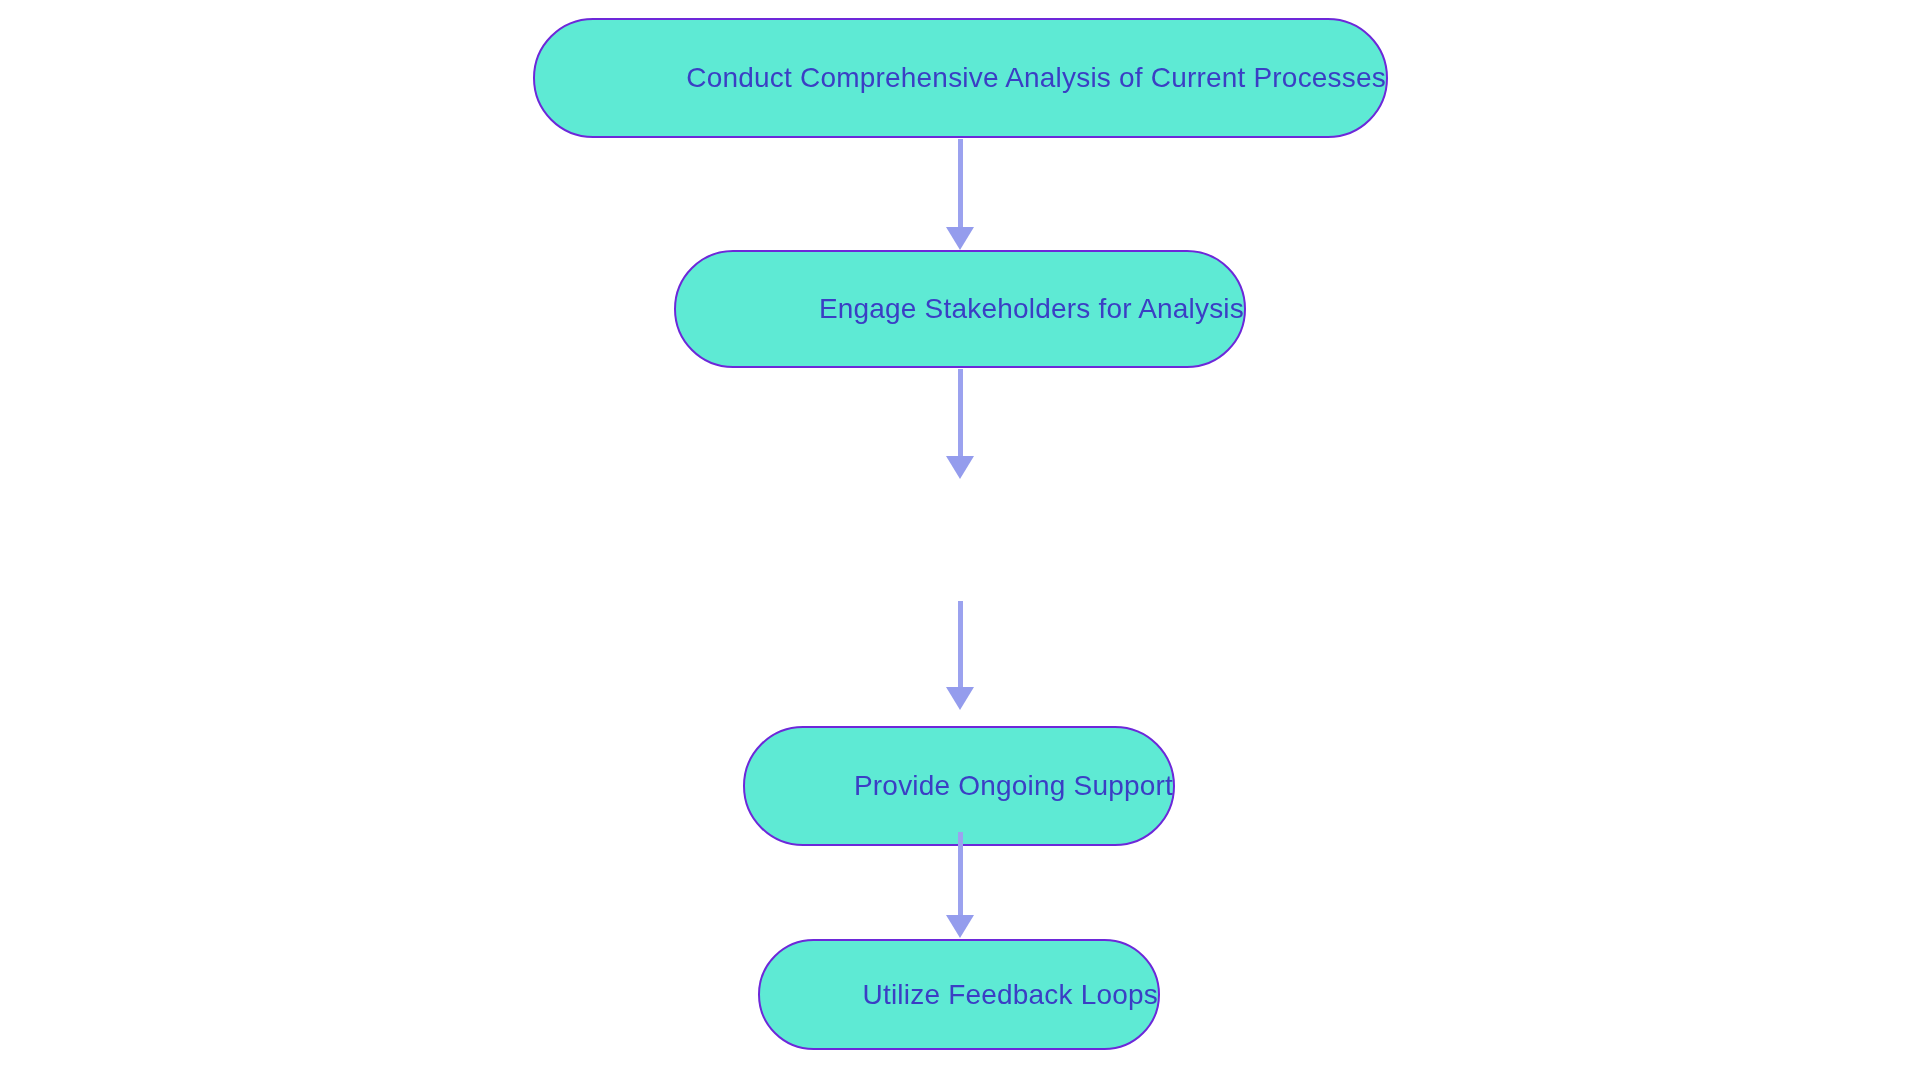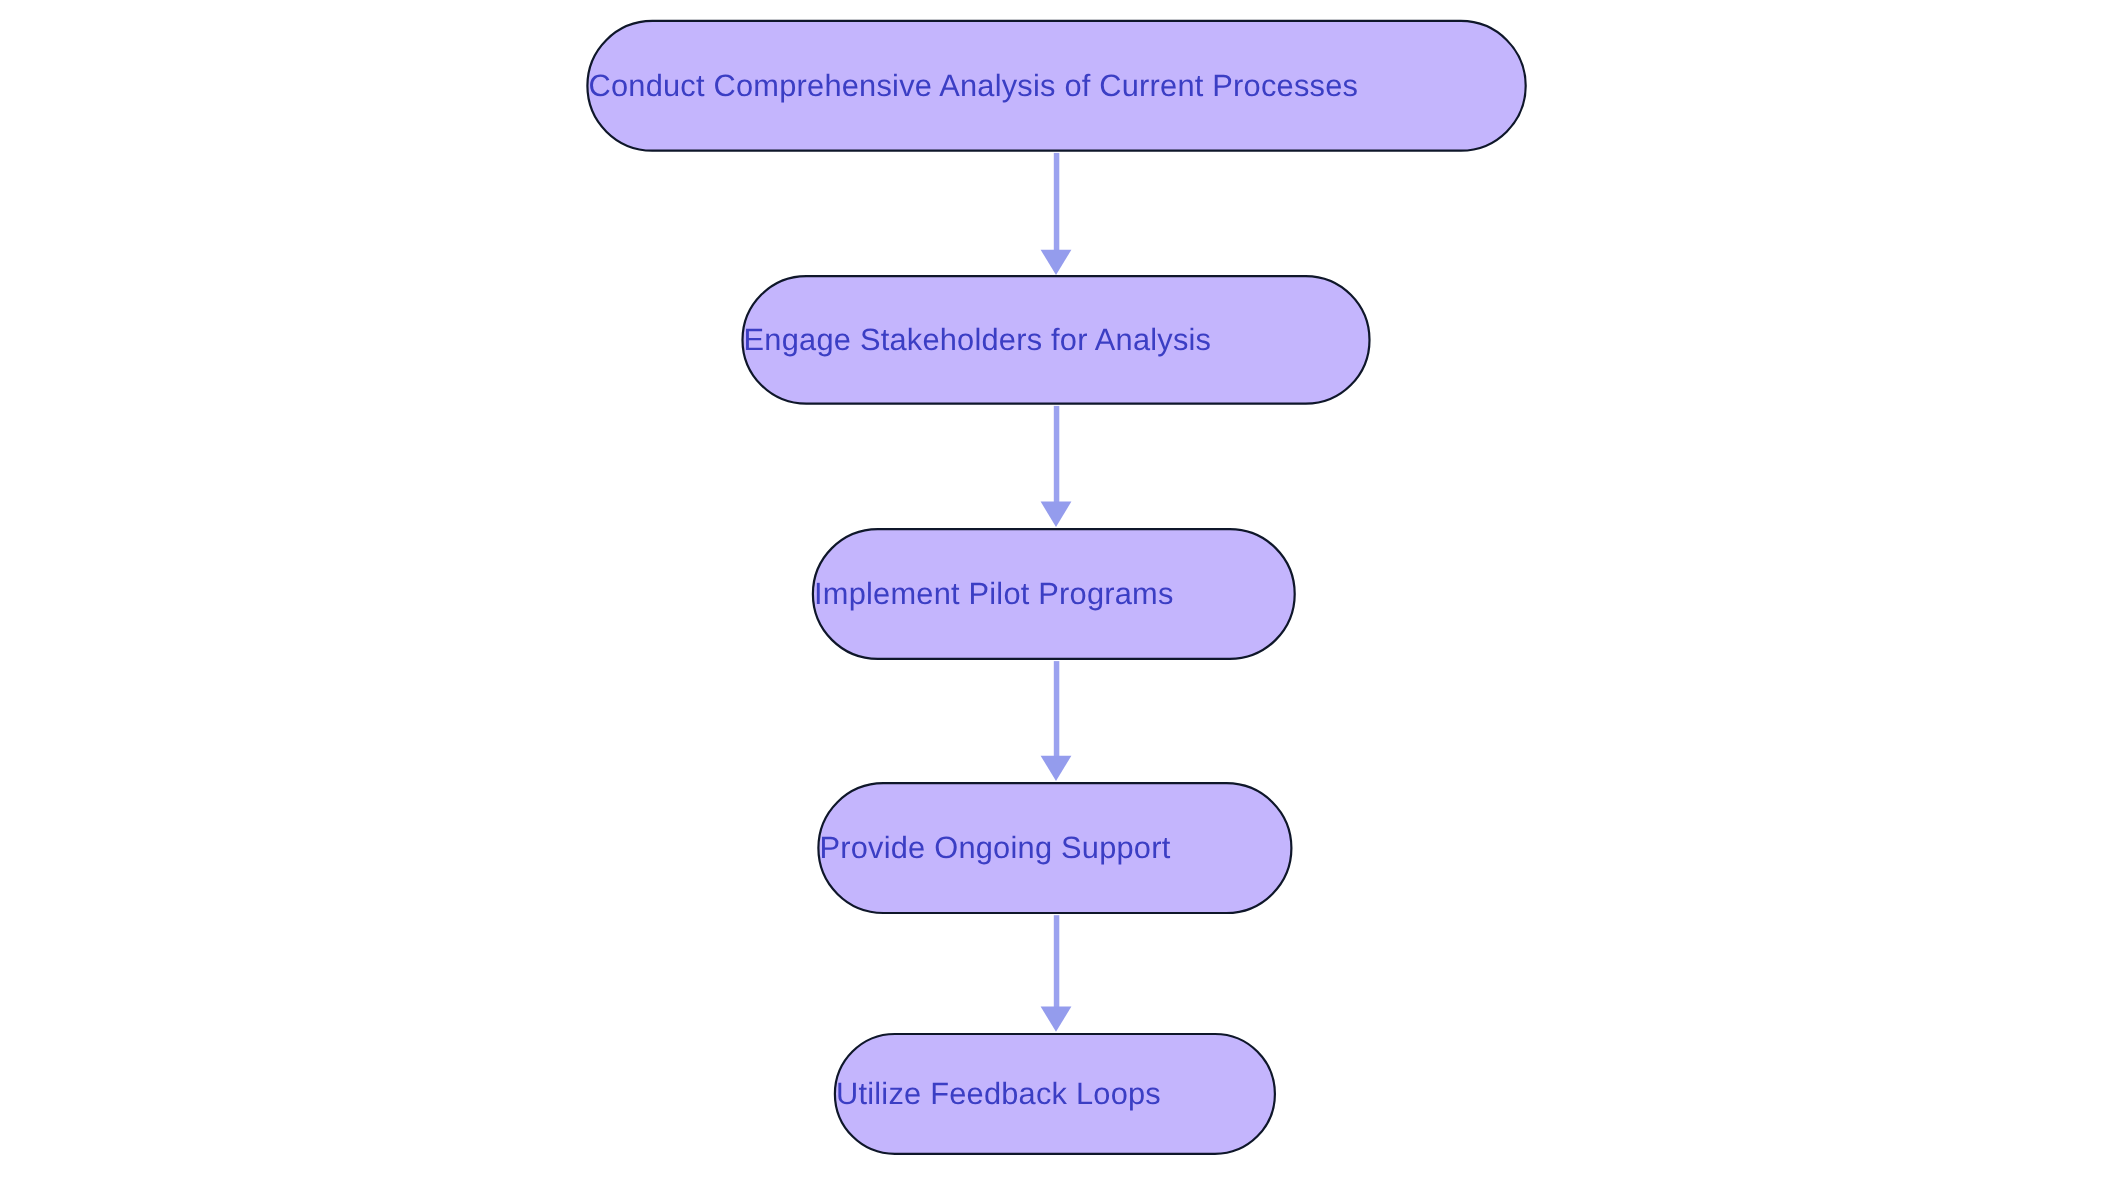--- a/index.html
+++ b/index.html
@@ -15,35 +15,35 @@
   }
   .canvas {
     position: relative;
     width: 1920px;
     height: 1083px;
     background: #ffffff;
   }
   .flow-node {
     position: absolute;
     box-sizing: border-box;
-    background: #c4b5fd;
-    border: 2px solid #0f172a;
+    background: #5eead4;
+    border: 2px solid #6d28d9;
     border-radius: 62px;
     display: flex;
     align-items: center;
-    justify-content: flex-start;
+    justify-content: flex-end;
     text-align: center;
     color: #3b3ec4;
     font-size: 28px;
     letter-spacing: 0.2px;
   }
   .node-1 { left: 533px; top: 18px;  width: 855px; height: 120px; }
   .node-2 { left: 674px; top: 250px; width: 572px; height: 118px; }
   .node-3 { left: 738px; top: 480px; width: 440px; height: 120px; }
-  .node-4 { left: 743px; top: 711px; width: 432px; height: 120px; }
+  .node-4 { left: 743px; top: 726px; width: 432px; height: 120px; }
   .node-5 { left: 758px; top: 939px; width: 402px; height: 111px; }
 
   .arrow {
     position: absolute;
     left: 0;
     top: 0;
   }
   .arrow-shaft {
     position: absolute;
     width: 5px;
@@ -86,23 +86,20 @@
 
   <div class="flow-node node-2">
     <span>Engage Stakeholders for Analysis</span>
   </div>
 
   <div class="arrow arrow-2">
     <div class="arrow-shaft"></div>
     <div class="arrow-head"></div>
   </div>
 
-  <div class="flow-node node-3">
-    <span>Implement Pilot Programs</span>
-  </div>
 
   <div class="arrow arrow-3">
     <div class="arrow-shaft"></div>
     <div class="arrow-head"></div>
   </div>
 
   <div class="flow-node node-4">
     <span>Provide Ongoing Support</span>
   </div>
 

